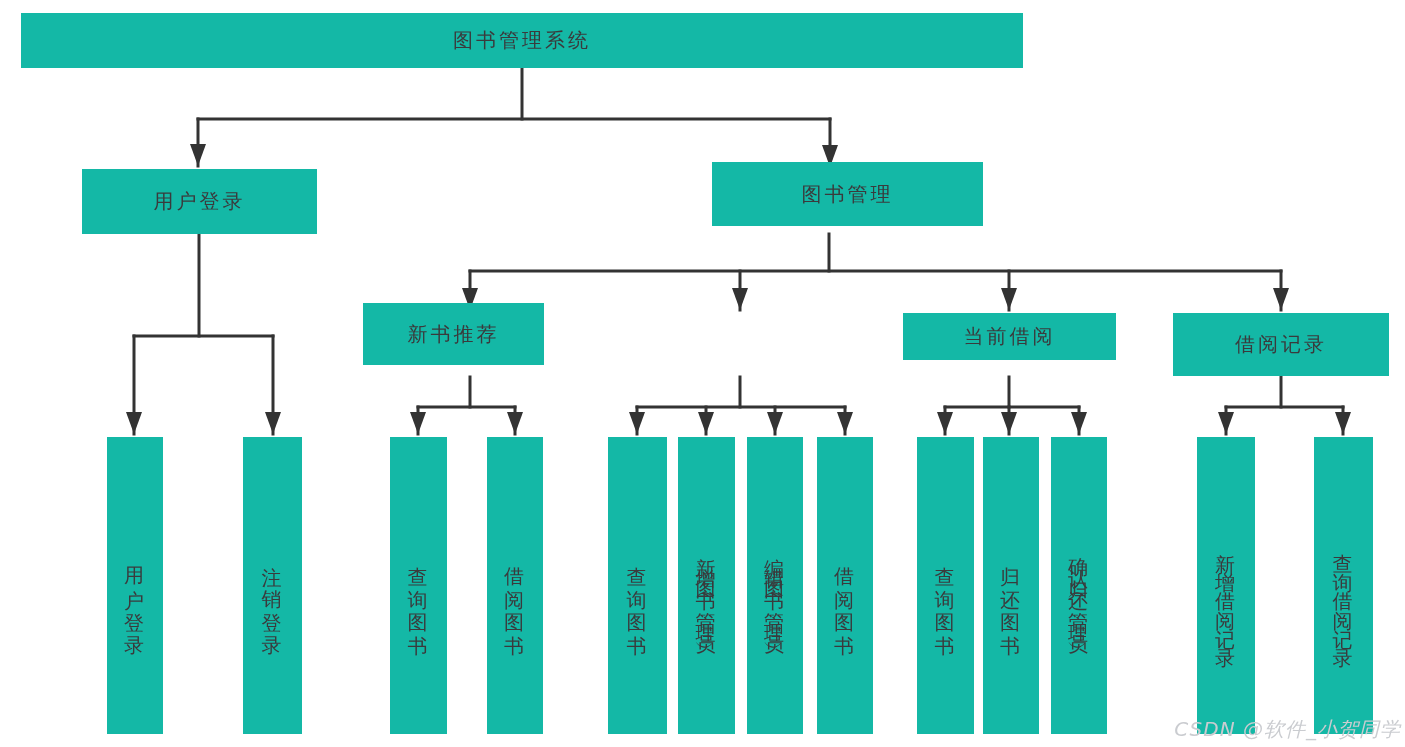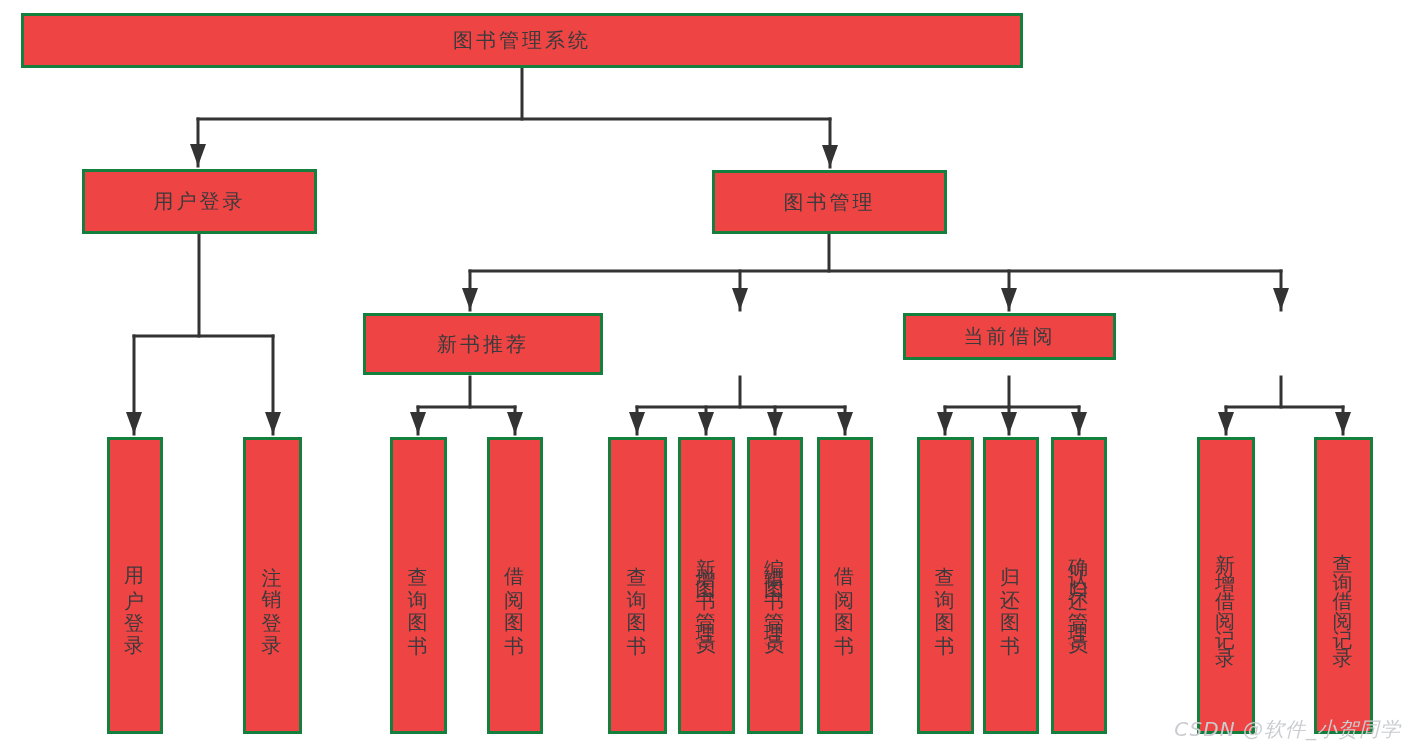--- a/index.html
+++ b/index.html
@@ -2,21 +2,21 @@
 <html><head>
 <meta charset="utf-8">
 <style>
   html,body{margin:0;padding:0;background:#fff;}
   .canvas{
     position:relative;width:1405px;height:747px;background:#fff;
     font-family:"DejaVu Sans",sans-serif;overflow:hidden;
   }
   .connectors{position:absolute;left:0;top:0;z-index:1;}
   .node{
-    position:absolute;background:#ef4444;border:3px solid #15803d;box-sizing:border-box;
+    position:absolute;background:#14b8a6;border:3px solid #14b8a6;box-sizing:border-box;
     display:flex;align-items:center;justify-content:center;
     color:#3a3a3c;font-size:20px;z-index:2;
   }
   .node.h span{letter-spacing:3px;white-space:nowrap;}
   .node.v span{
     writing-mode:vertical-rl;text-orientation:mixed;white-space:nowrap;
   }
   .node.v span.ls4{letter-spacing:23px;margin-bottom:-23px;}
   .node.v span.ls6{letter-spacing:19px;margin-bottom:-19px;}
   .node.v span.ls9{letter-spacing:11px;margin-bottom:-11px;}
@@ -80,29 +80,32 @@
     </g>
   </svg>
 
   <div class="node h" style="left:21px;top:13px;width:1002px;height:55px">
     <span>图书管理系统</span>
   </div>
 
   <div class="node h" style="left:82px;top:169px;width:235px;height:65px">
     <span>用户登录</span>
   </div>
-  <div class="node h" style="left:712px;top:170px;width:235px;height:64px">
+  <div class="node h" style="left:712px;top:162px;width:271px;height:64px">
     <span>图书管理</span>
   </div>
 
-  <div class="node h" style="left:363px;top:313px;width:240px;height:62px">
+  <div class="node h" style="left:363px;top:303px;width:181px;height:62px">
     <span>新书推荐</span>
   </div>
   <div class="node h" style="left:903px;top:313px;width:213px;height:47px">
     <span>当前借阅</span>
+  </div>
+  <div class="node h" style="left:1173px;top:313px;width:216px;height:63px">
+    <span>借阅记录</span>
   </div>
 
   <div class="node v" style="left:107px;top:437px;width:56px;height:297px">
     <span class="ls4">用户登录</span>
   </div>
   <div class="node v" style="left:243px;top:437px;width:59px;height:297px">
     <span class="ls4">注销登录</span>
   </div>
 
   <div class="node v" style="left:390px;top:437px;width:57px;height:297px">

